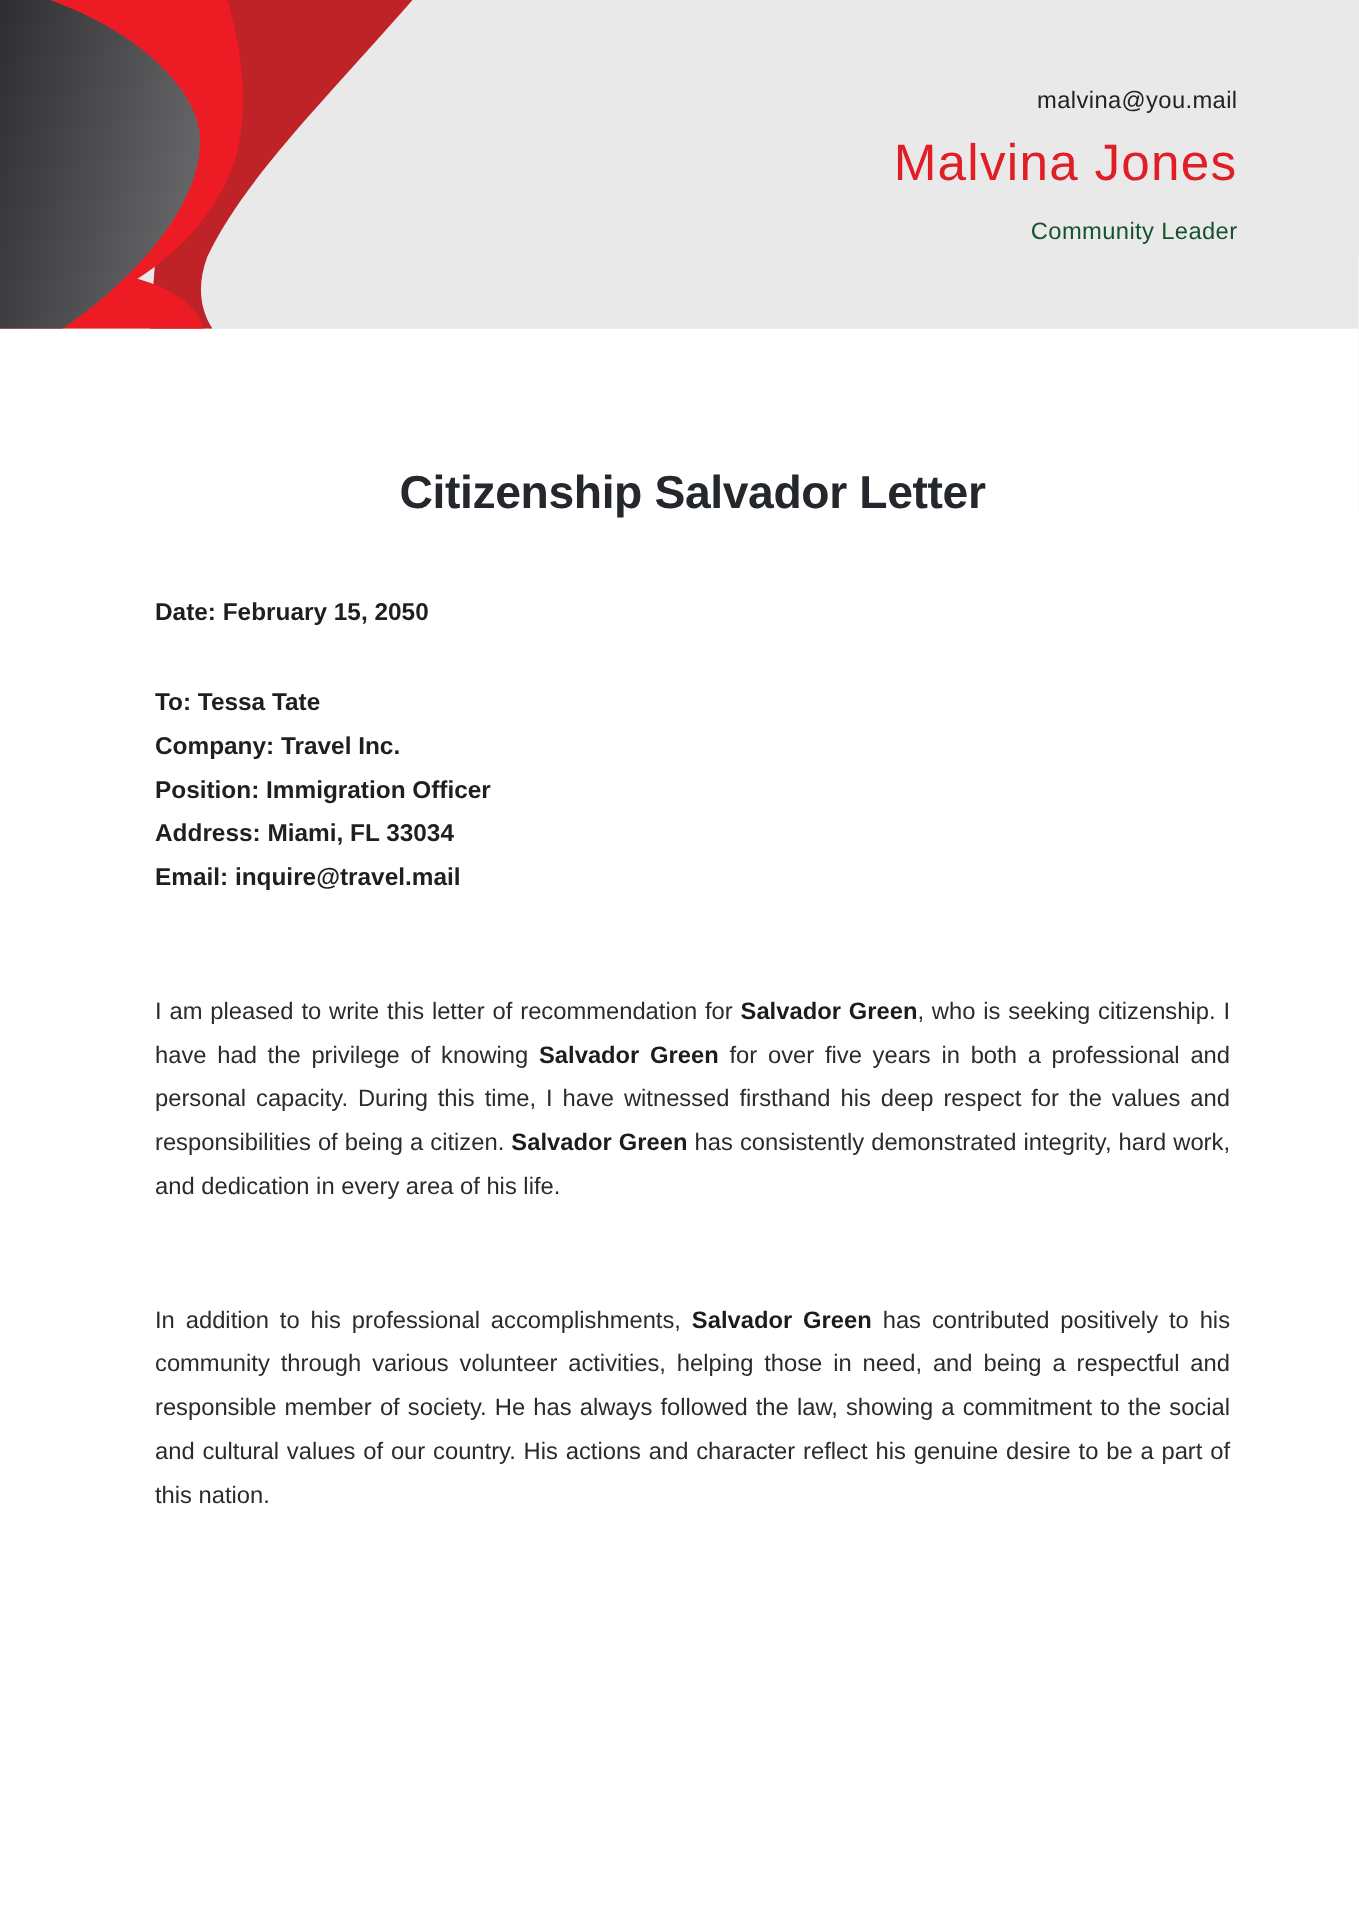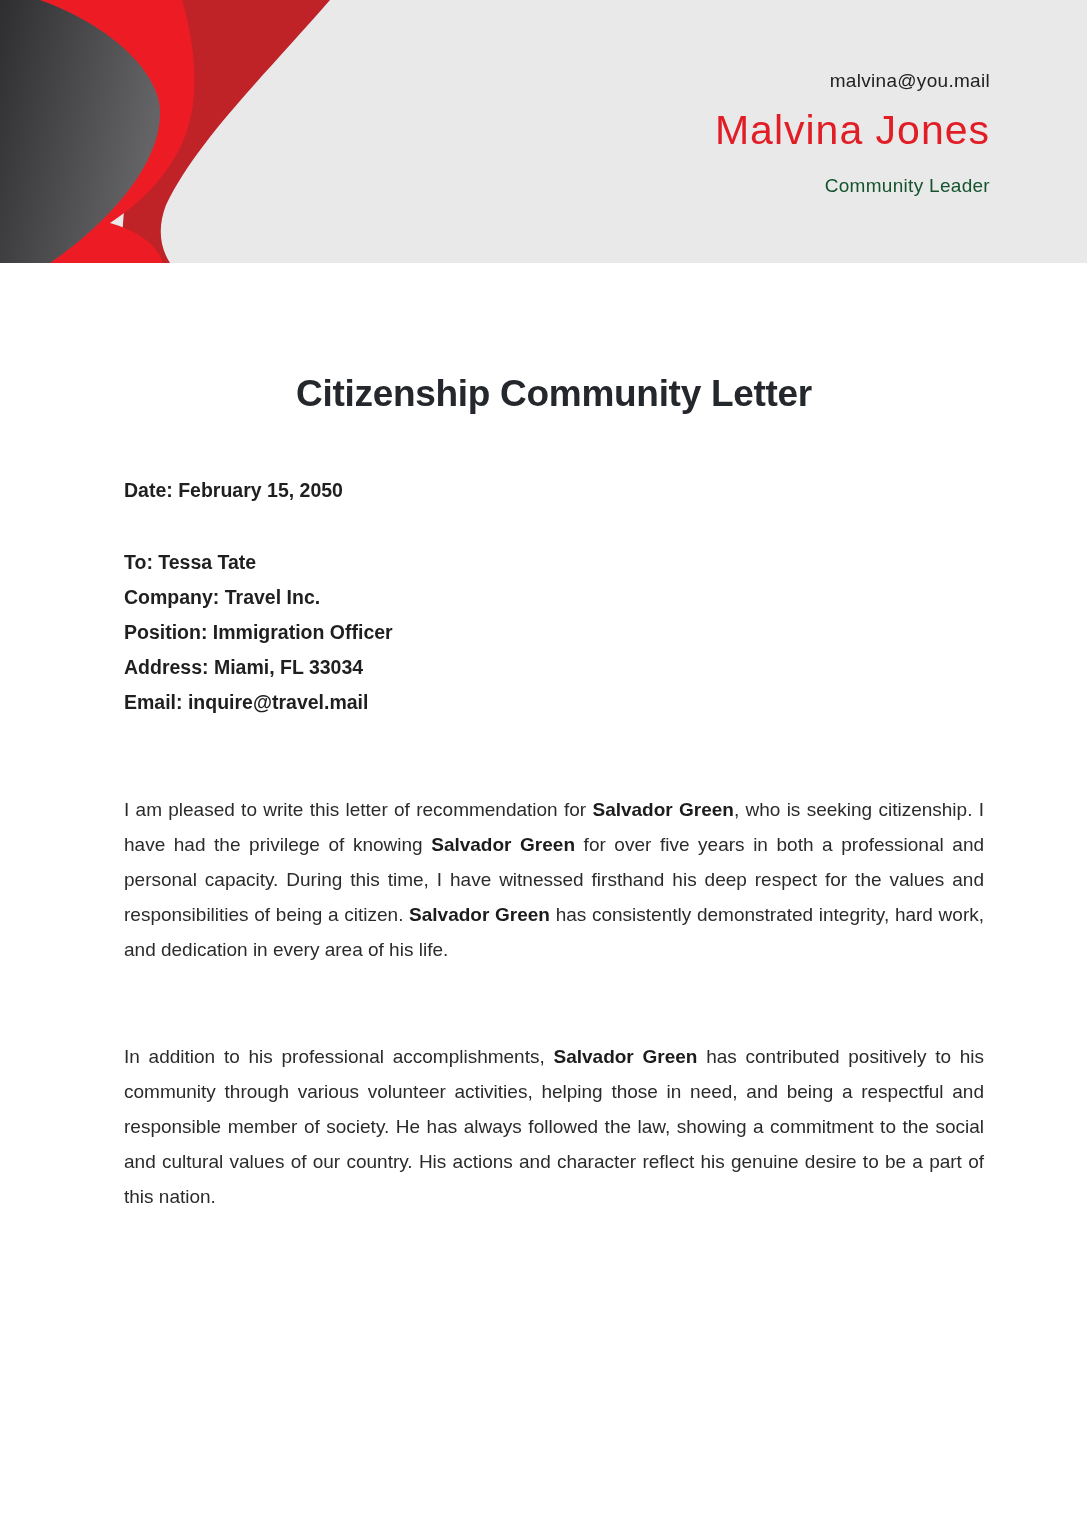--- a/index.html
+++ b/index.html
@@ -129,21 +129,21 @@
     </svg>
 
     <div class="header-text">
       <div class="header-email">malvina@you.mail</div>
       <div class="header-name">Malvina Jones</div>
       <div class="header-role">Community Leader</div>
     </div>
   </div>
 
   <div class="letter">
-    <div class="doc-title">Citizenship Community Letter</div>
+    <div class="doc-title">Citizenship Salvador Letter</div>
 
     <div class="date-line">Date: February 15, 2050</div>
 
     <div class="recipient">
       <div>To: Tessa Tate</div>
       <div>Company: Travel Inc.</div>
       <div>Position: Immigration Officer</div>
       <div>Address: Miami, FL 33034</div>
       <div>Email: inquire@travel.mail</div>
     </div>

